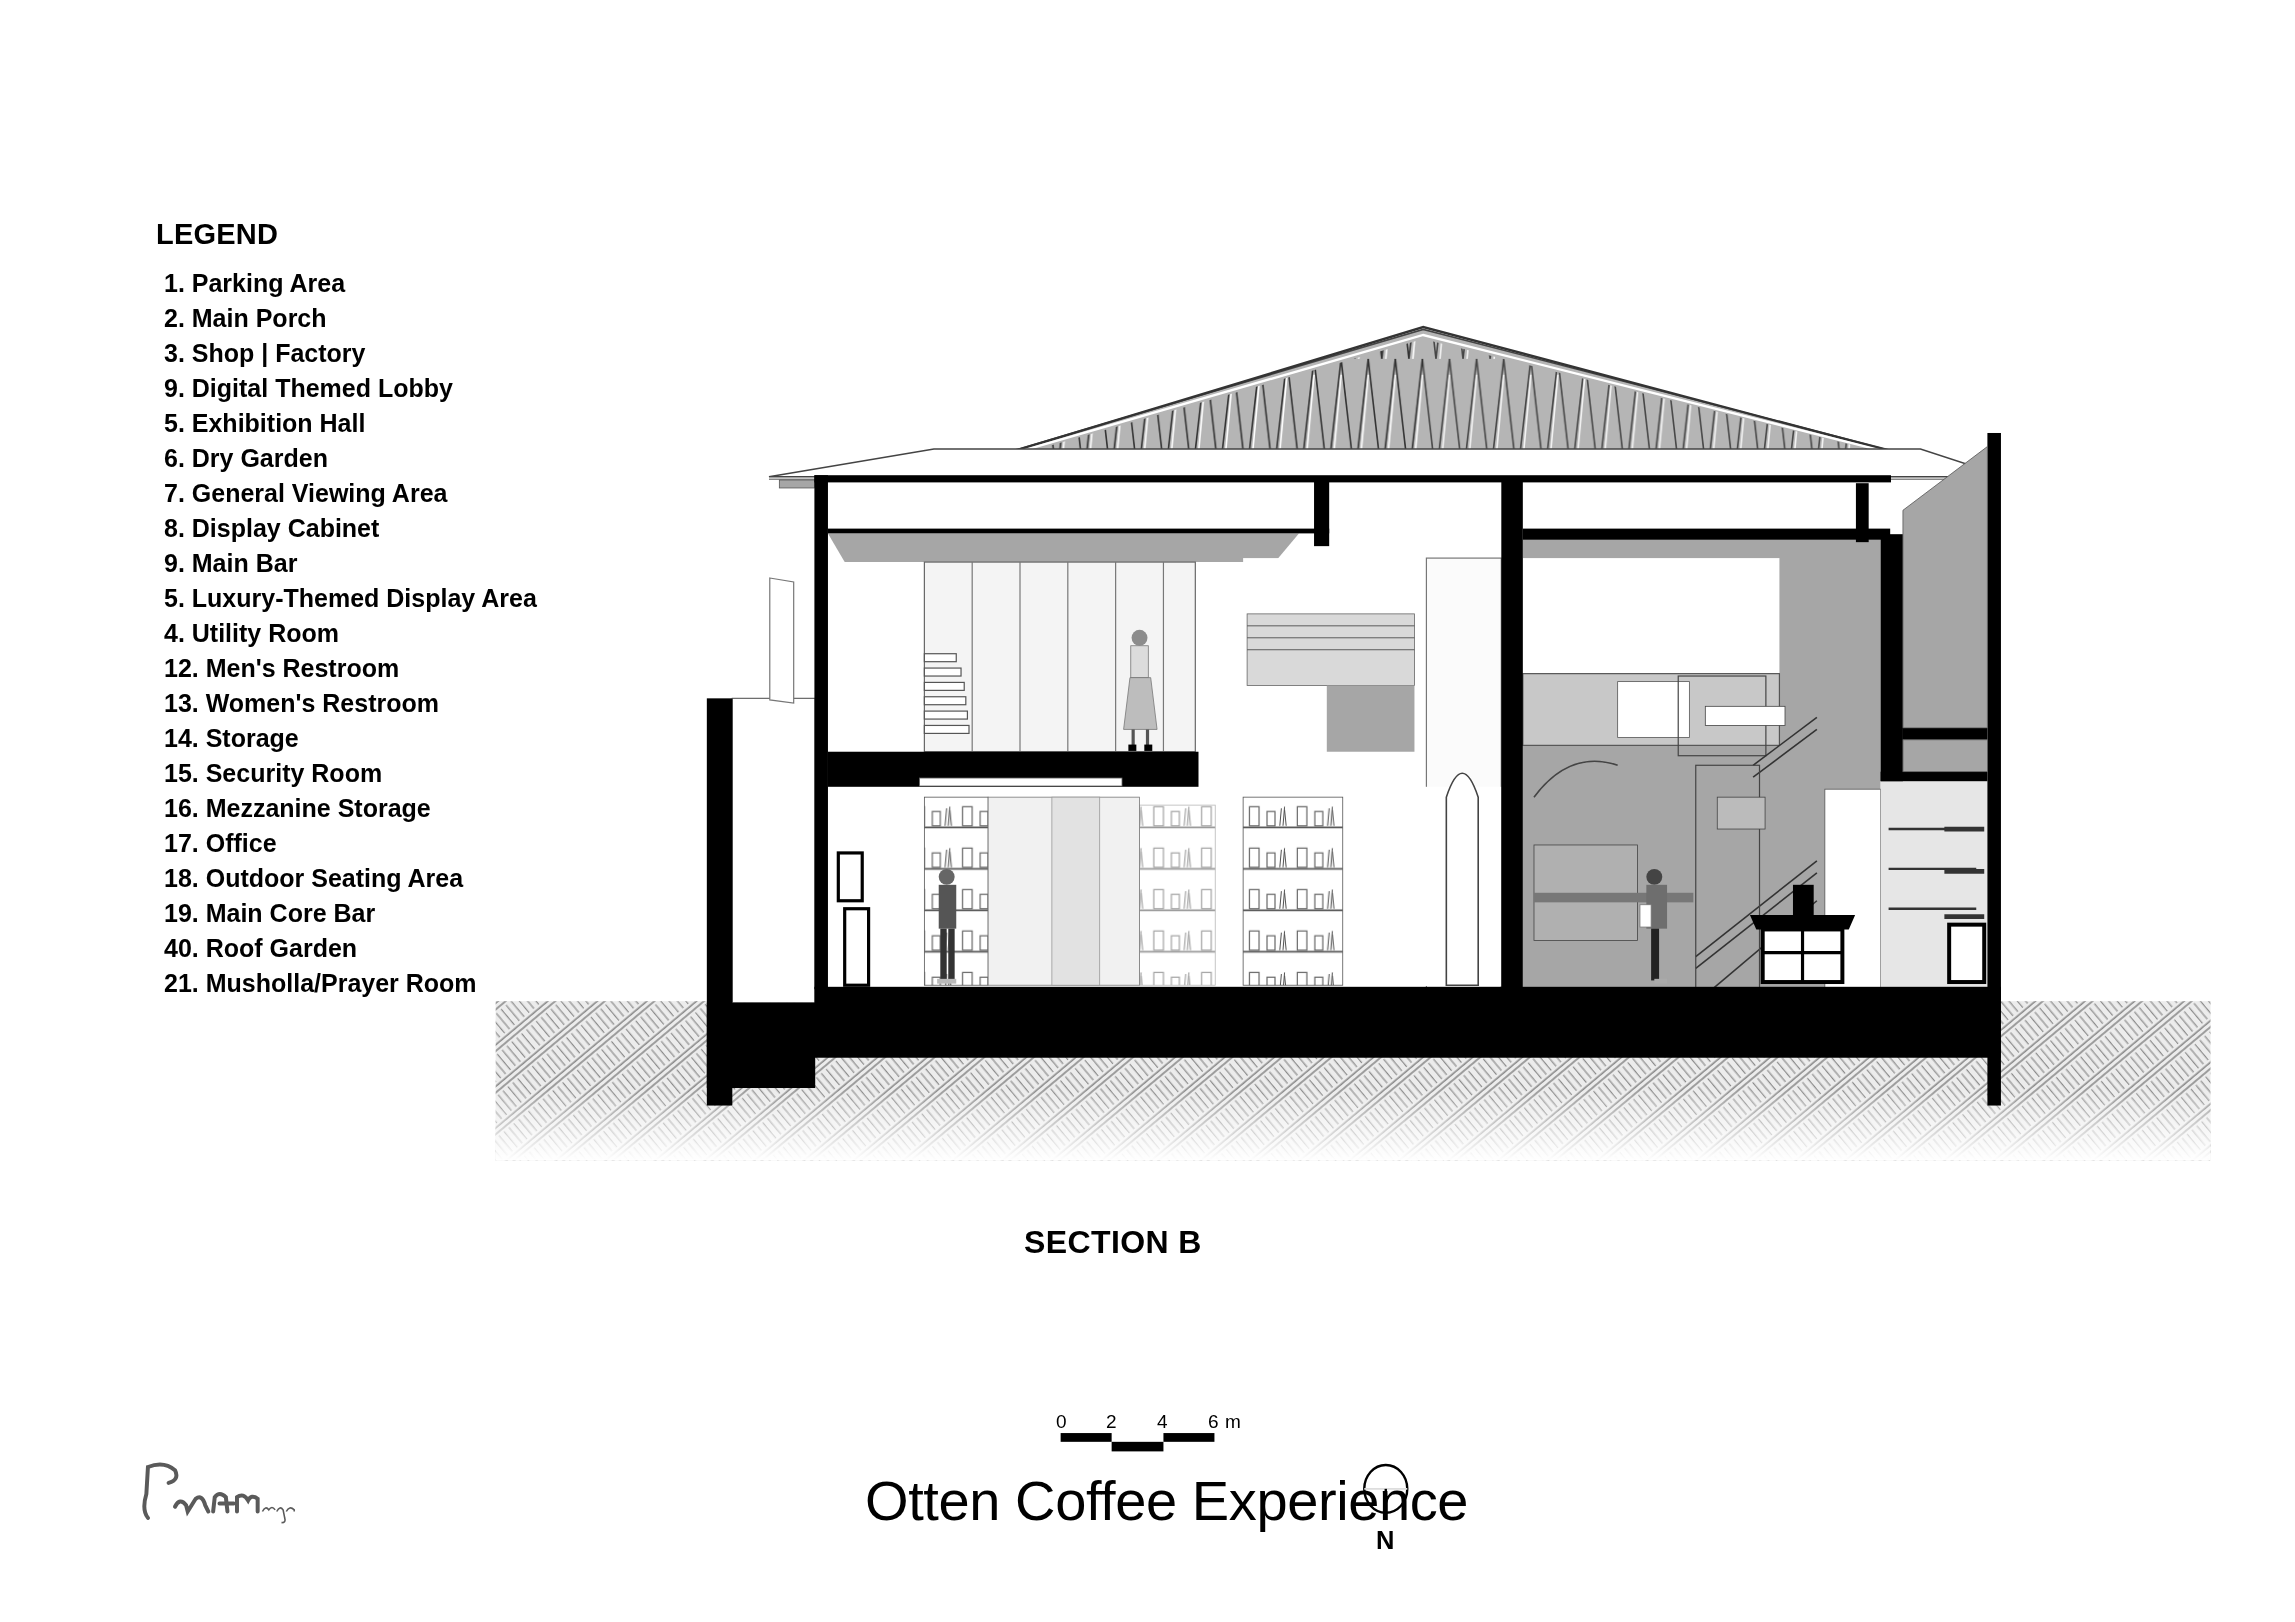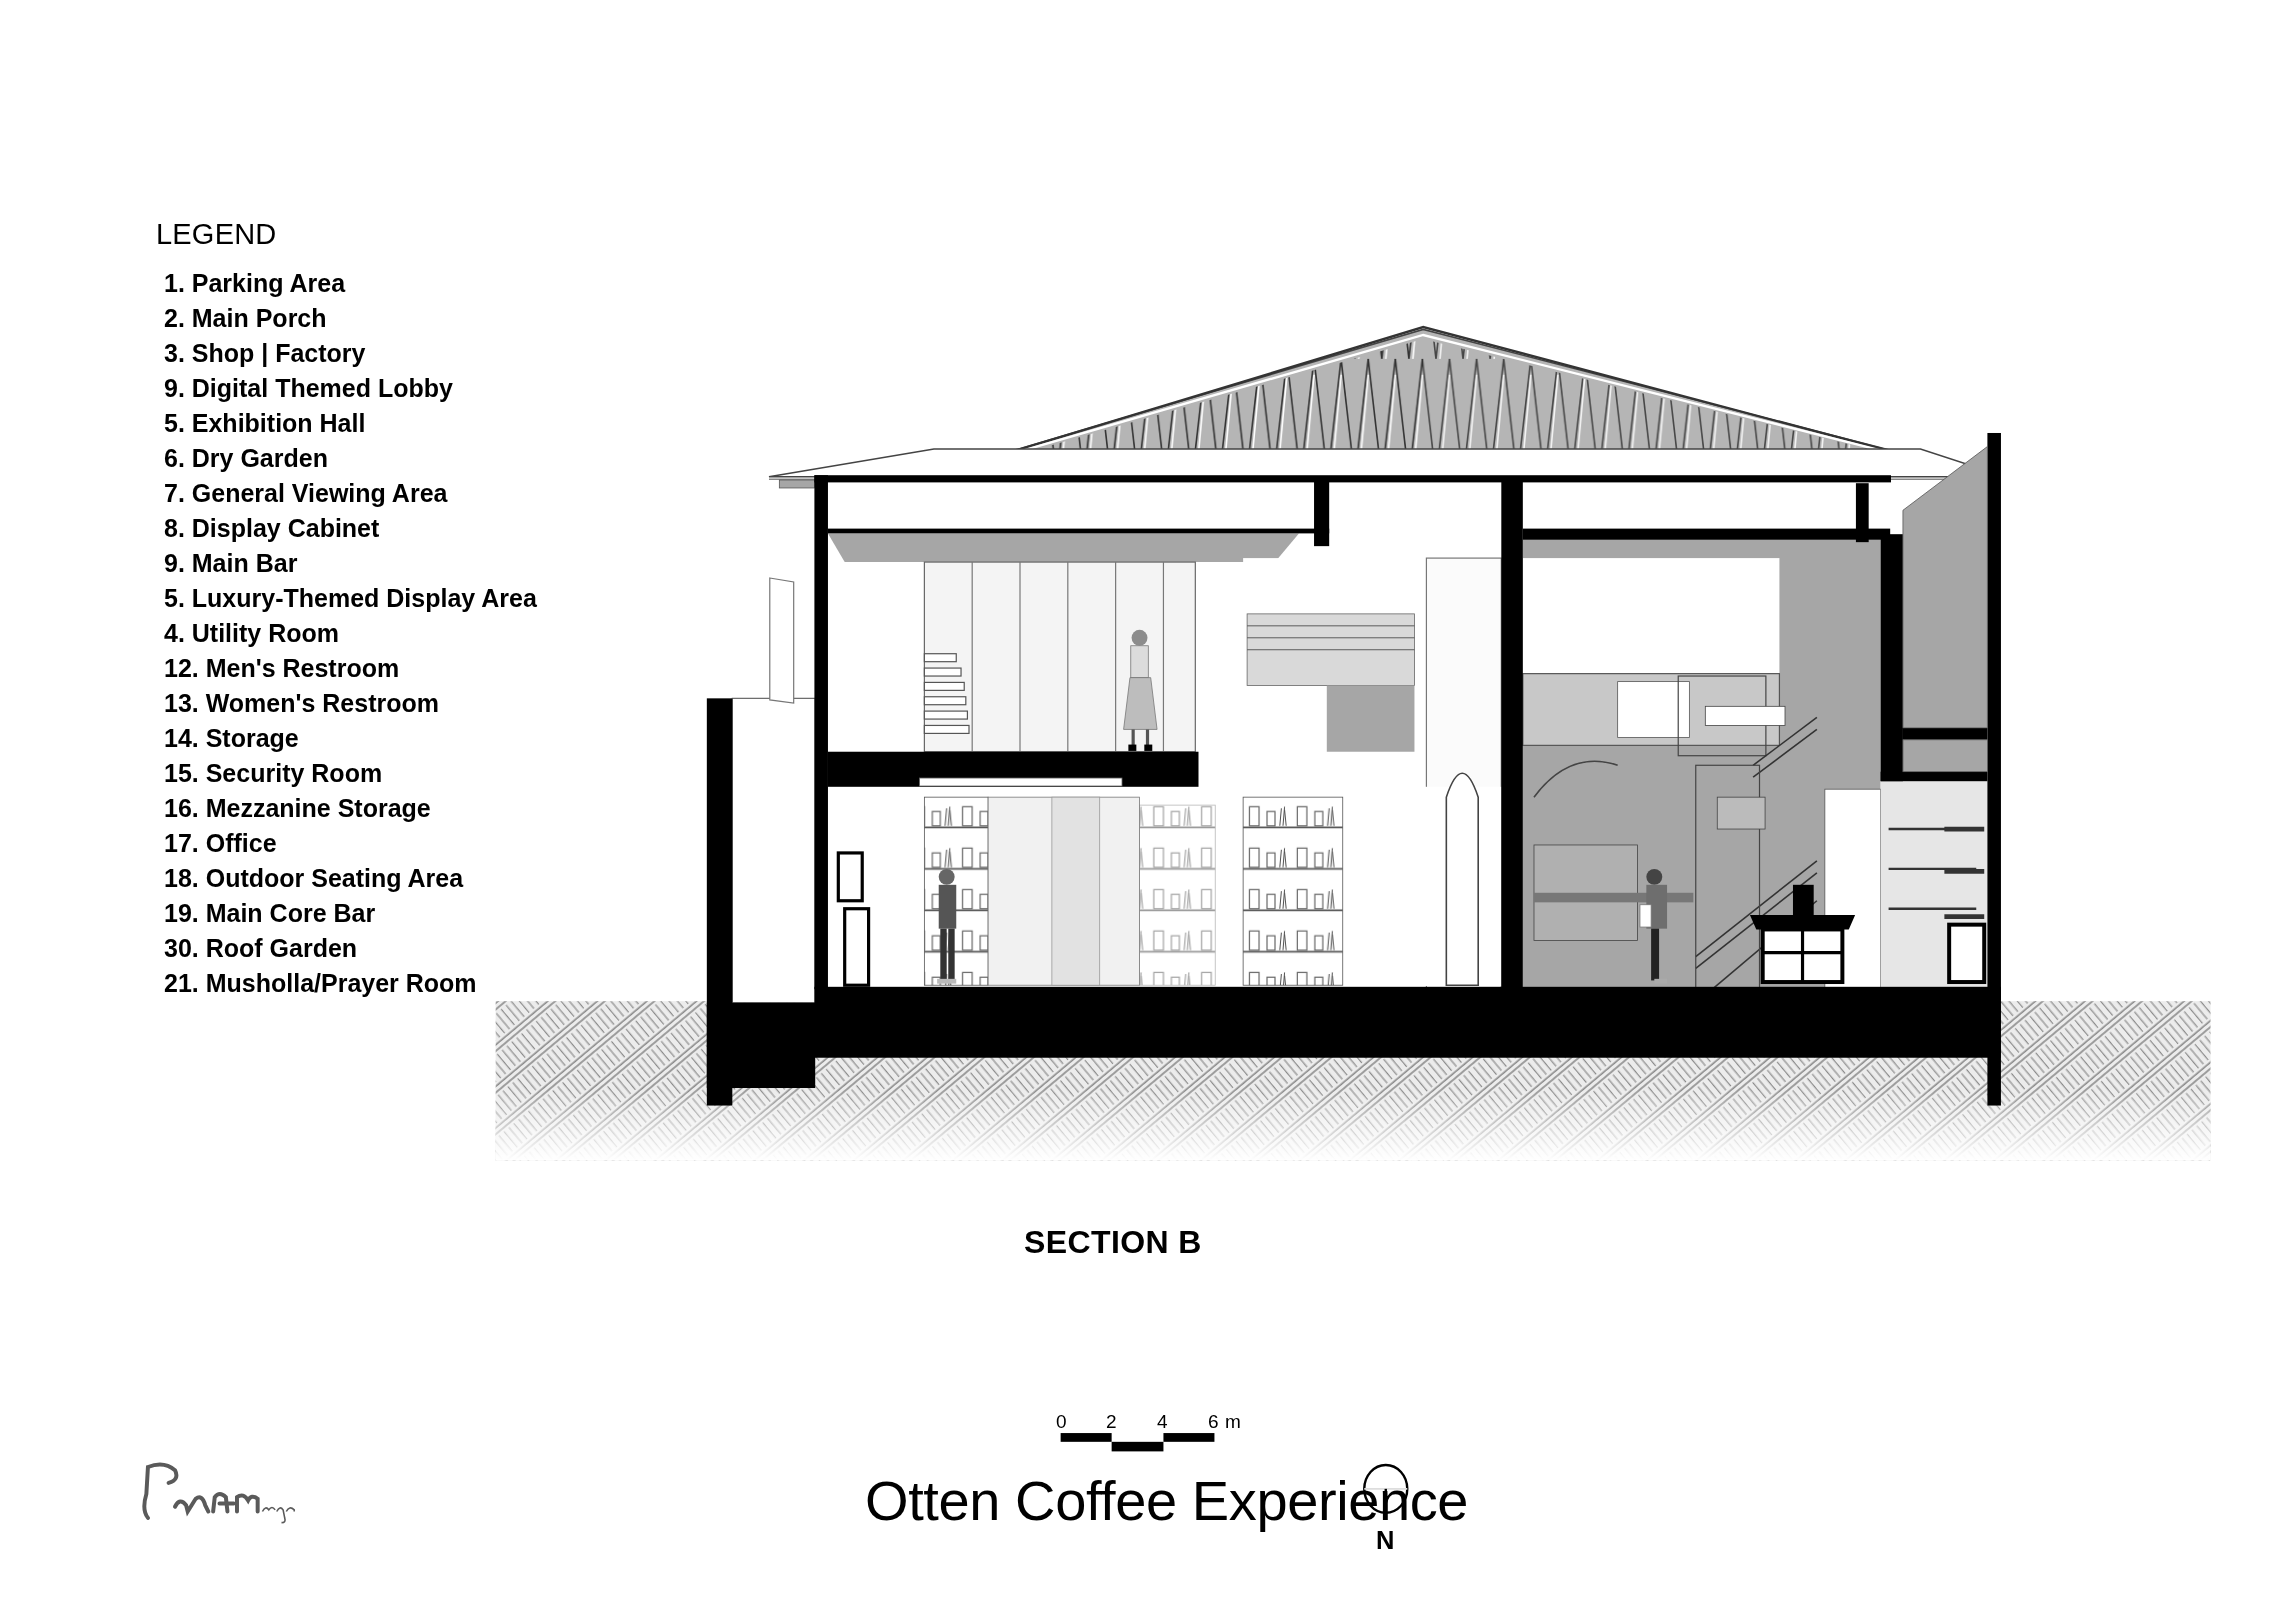--- a/index.html
+++ b/index.html
@@ -1,20 +1,20 @@
 <!DOCTYPE html>
 <html style="font-size:12.8px"><head>
 <meta charset="utf-8">
 <style>
   html, body { margin: 0; padding: 0; background: #ffffff; }
   body { width: 2295px; height: 1623px; position: relative; overflow: hidden;
          font-family: "Liberation Sans", "DejaVu Sans", sans-serif; color: #000; }
   .abs { position: absolute; }
   #legend { left: 156px; top: 217px; }
-  #legend .title { font-size: 29px; font-weight: 400; line-height: 35px; margin: 0 0 14.3px 0; letter-spacing: 0.2px; }
+  #legend .title { font-size: 29px; font-weight: 700; line-height: 35px; margin: 0 0 14.3px 0; letter-spacing: 0.2px; }
   #legend ol { list-style: none; margin: 8px; padding: 0; }
   #legend li { font-size: 25px; font-weight: 700; line-height: 35px; height: 35px; white-space: nowrap; }
   #drawing { left: 0; top: 0; width: 2295px; height: 1623px; }
   #section-label { left: 1024px; top: 1224px; font-size: 32px; font-weight: 700; letter-spacing: 0.4px; }
   #scale-labels span { position: absolute; font-size: 19px; line-height: 19px; top: 1412px; }
   #project-title { left: 865px; top: 1469px; font-size: 56px; font-weight: 400; line-height: 64px; white-space: nowrap; letter-spacing: -0.4px; }
   #north-label { left: 1376px; top: 1526px; font-size: 25.5px; font-weight: 700; }
   #logo { left: 140px; top: 1462px; }
 </style>
 </head>
@@ -251,21 +251,21 @@
     <li>5. Luxury-Themed Display Area</li>
     <li>4. Utility Room</li>
     <li>12. Men's Restroom</li>
     <li>13. Women's Restroom</li>
     <li>14. Storage</li>
     <li>15. Security Room</li>
     <li>16. Mezzanine Storage</li>
     <li>17. Office</li>
     <li>18. Outdoor Seating Area</li>
     <li>19. Main Core Bar</li>
-    <li>30. Roof Garden</li>
+    <li>40. Roof Garden</li>
     <li>21. Musholla/Prayer Room</li>
   </ol>
 </div>
 
 <div id="section-label" class="abs">SECTION B</div>
 
 <div id="scale-labels">
   <span style="left:1056px">0</span>
   <span style="left:1106px">2</span>
   <span style="left:1157px">4</span>

